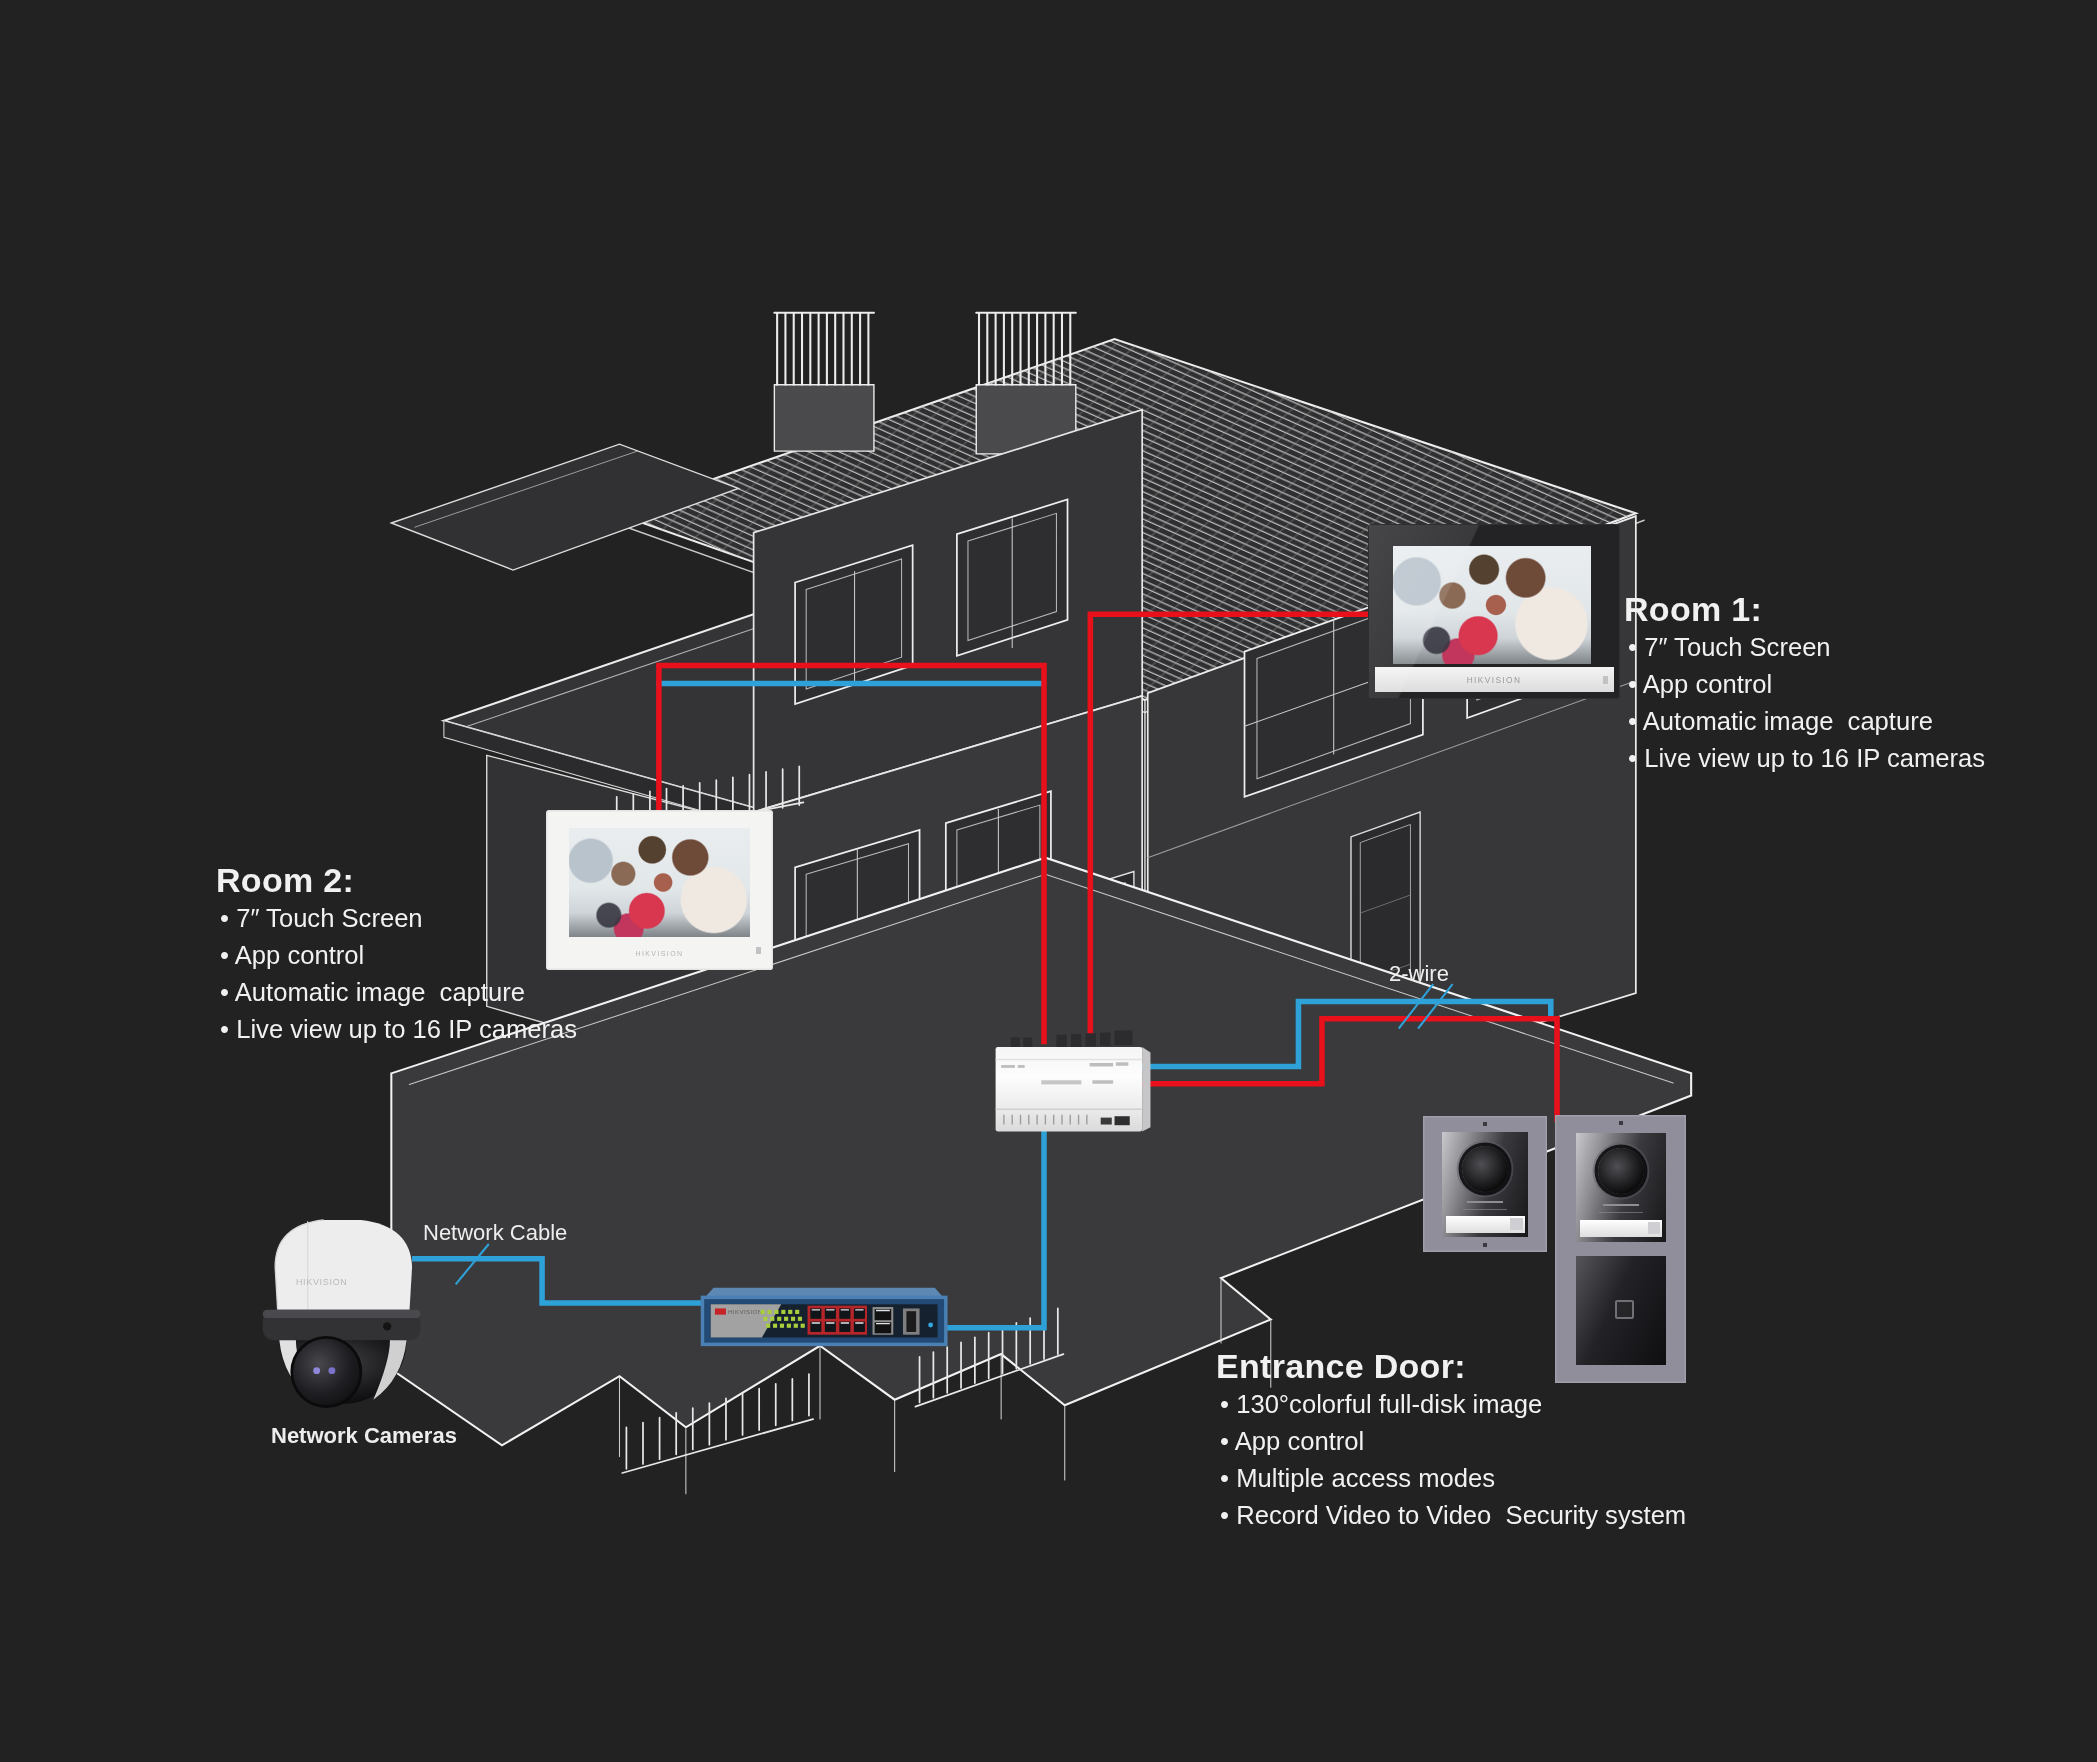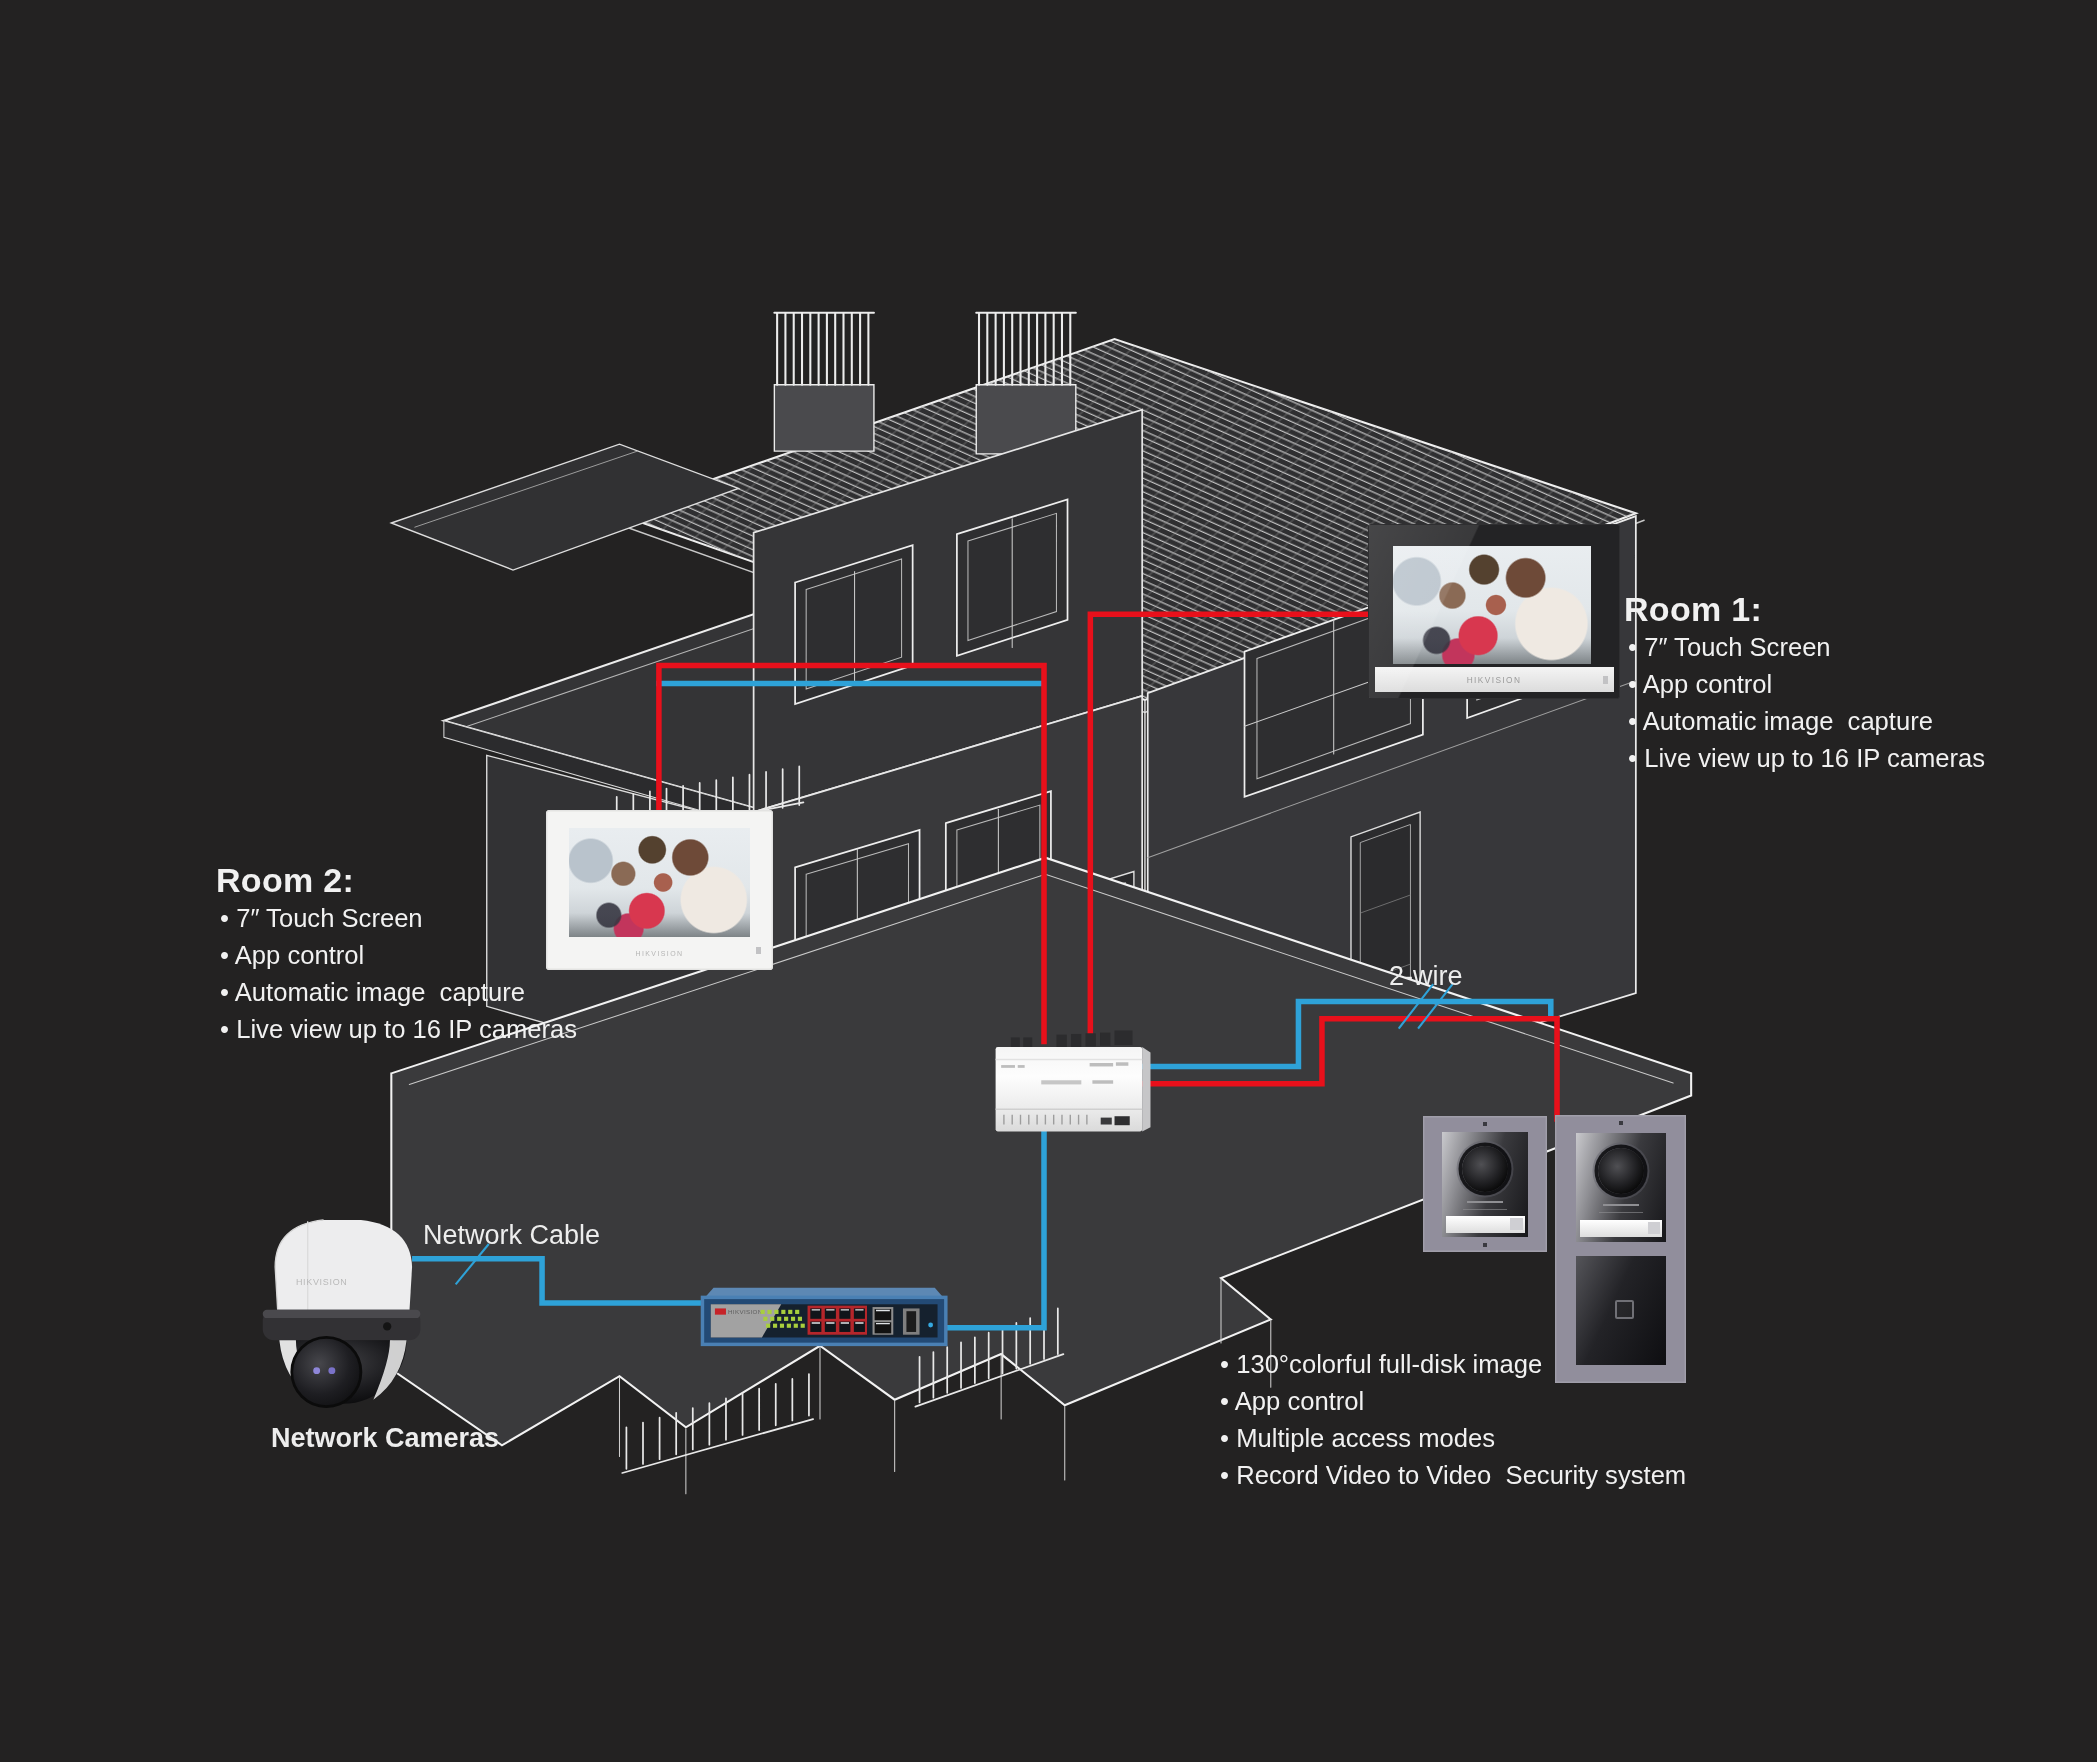--- a/index.html
+++ b/index.html
@@ -5,21 +5,21 @@
   html,body{margin:0;padding:0;background:#232222;}
   body{width:2097px;height:1763px;overflow:hidden;position:relative;
        font-family:"Liberation Sans","DejaVu Sans",sans-serif;}
   #stage{position:absolute;left:0;top:0;width:2097px;height:1763px;background:#232222;}
   svg.layer{position:absolute;left:0;top:0;}
 
   
   .info{position:absolute;color:#f1f1f1;}
   .info .title{font-size:34px;font-weight:700;line-height:40px;letter-spacing:0.3px;white-space:nowrap;}
   .info .line{font-size:25.6px;line-height:37px;padding-left:4.1px;white-space:pre;}
-  .small-label{position:absolute;color:#ededed;font-size:27px;white-space:nowrap;}
+  .small-label{position:absolute;color:#ededed;font-size:22px;white-space:nowrap;}
 
   
   .monitor{position:absolute;}
   .mon-dark{background:#232325;border:0.7px solid #2f2f31;border-radius:2.8px;}
   .mon-white{background:#f4f4f3;border-radius:3.5px;box-shadow:inset 0 0 0 1.4px #e3e3e2;}
   .screen{position:absolute;overflow:hidden;}
   .family{
     background:
       radial-gradient(circle at 22% 80%, rgba(55,55,66,.9) 0 7%, rgba(55,55,66,0) 8%),
       radial-gradient(circle at 30% 42%, #8a6a55 0 8%, rgba(138,106,85,0) 9%),
@@ -337,20 +337,21 @@
 
   <div class="info" style="left:216px;top:860px;width:484px;">
     <div class="title">Room 2:</div>
     <div class="line">• 7″ Touch Screen</div>
     <div class="line">• App control</div>
     <div class="line">• Automatic image  capture</div>
     <div class="line">• Live view up to 16 IP cameras</div>
   </div>
 
   <div class="info" style="left:1216px;top:1346px;width:657px;">
+    <div class="title">Entrance Door:</div>
     <div class="line">• 130°colorful full-disk image</div>
     <div class="line">• App control</div>
     <div class="line">• Multiple access modes</div>
     <div class="line">• Record Video to Video  Security system</div>
   </div>
 
   <div class="small-label" style="left:423px;top:1220px;">Network Cable</div>
   <div class="small-label" style="left:271px;top:1423px;font-weight:bold;">Network Cameras</div>
   <div class="small-label" style="left:1389px;top:961px;">2-wire</div>
 

